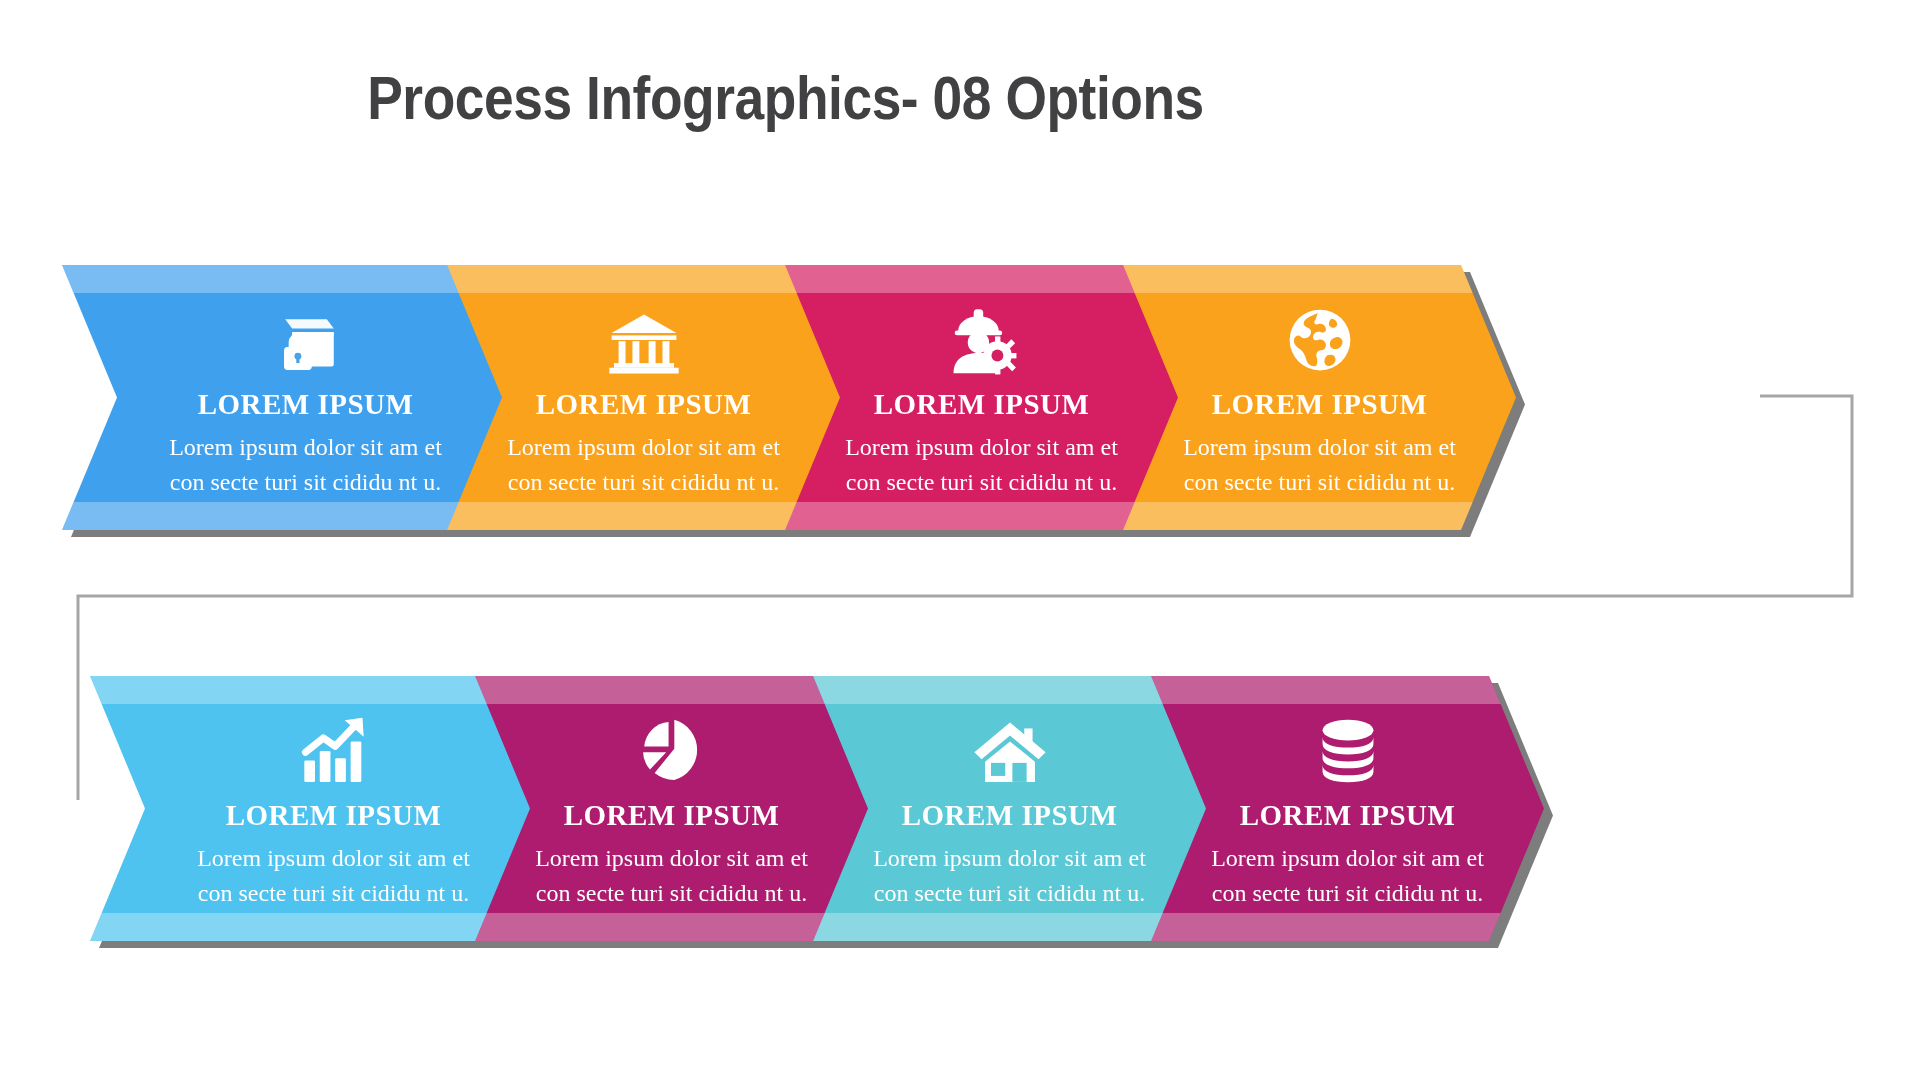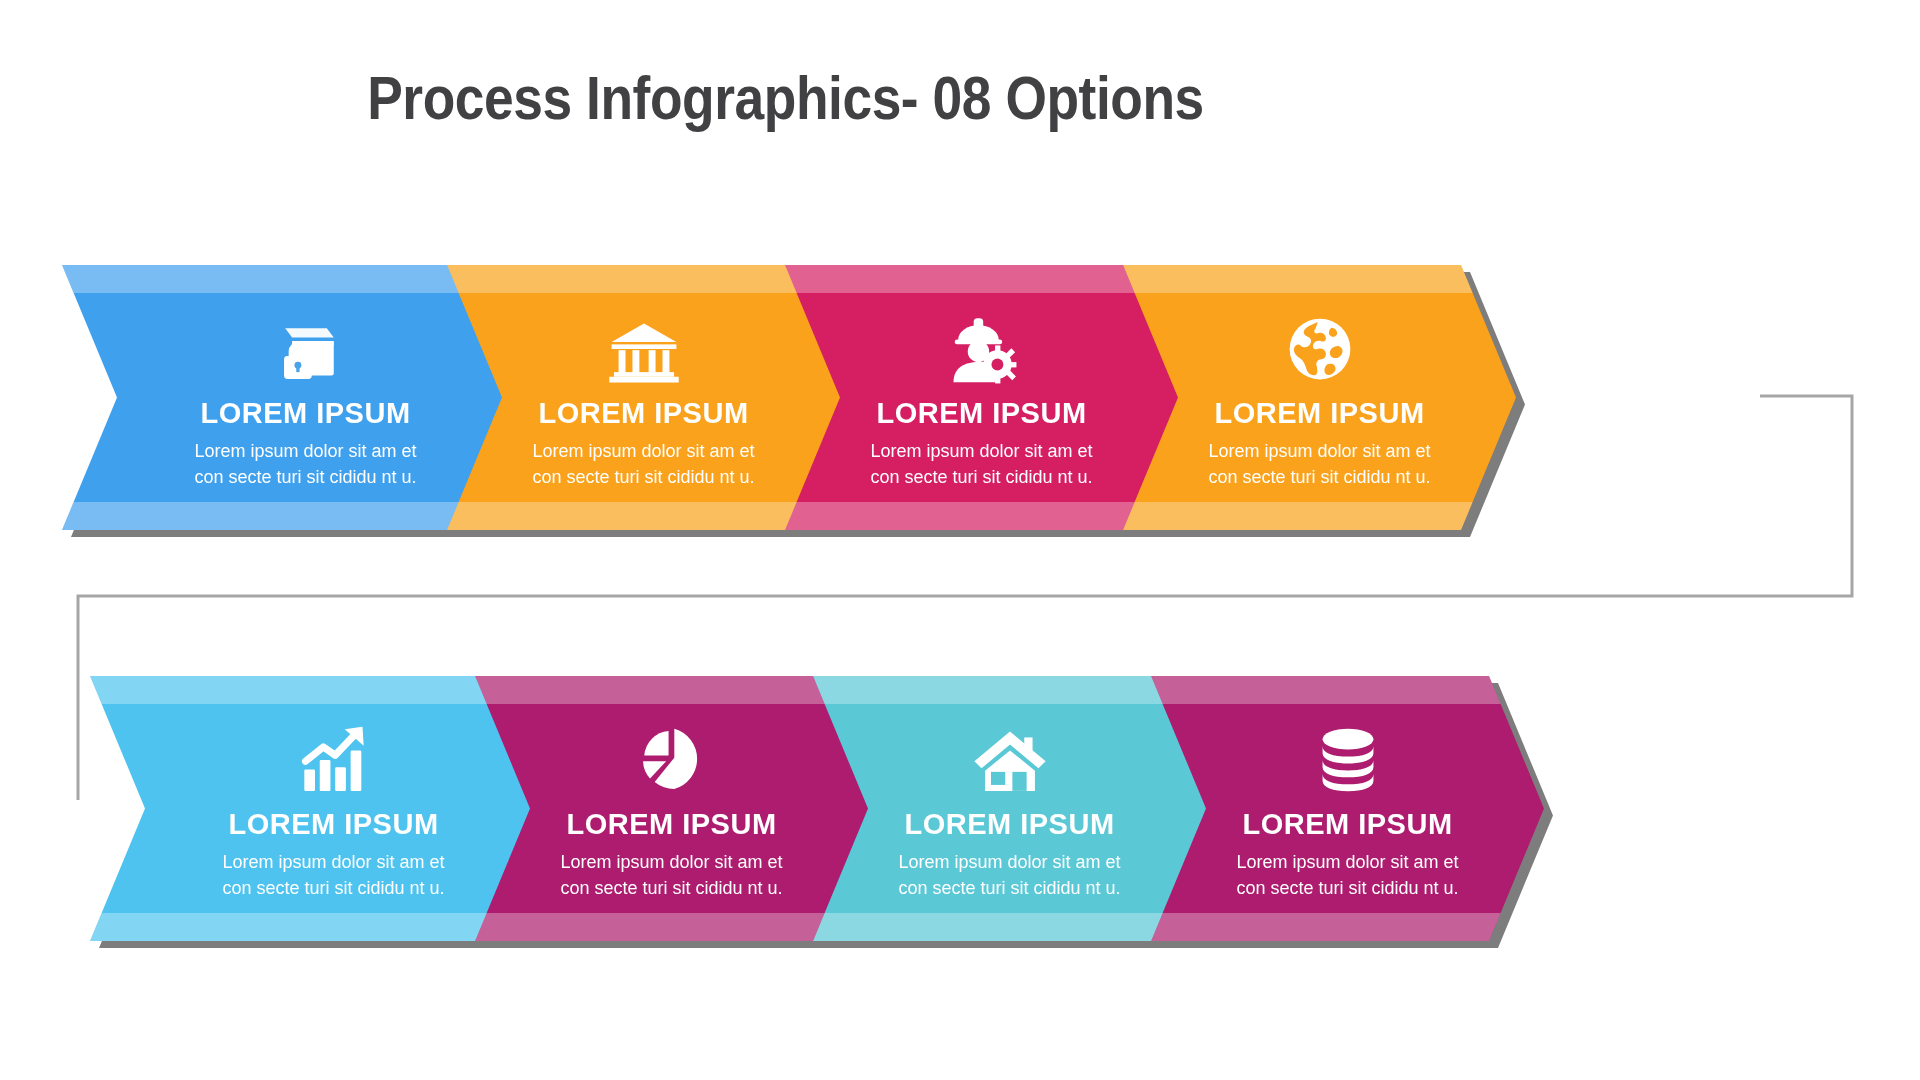--- a/index.html
+++ b/index.html
@@ -33,20 +33,21 @@
   #row2 { left: 0; top: 676px; width: 1920px; }
 
   
   .banner {
     position: absolute;
     top: 0;
     width: 440px;
     height: 265px;
     -webkit-clip-path: polygon(0 0, 385px 0, 440px 50%, 385px 100%, 0 100%, 55px 50%);
     clip-path: polygon(0 0, 385px 0, 440px 50%, 385px 100%, 0 100%, 55px 50%);
+    font-family: Liberation Serif, serif;
   }
   .banner .band-top,
   .banner .band-bottom {
     position: absolute; left: 0; right: 0; height: 28px;
     opacity: 0.30; background: #ffffff;
   }
   .banner .band-top { top: 0; }
   .banner .band-bottom { bottom: 0; }
 
   
@@ -66,21 +67,21 @@
     align-items: center; justify-content: center;
     color: #ffffff; text-align: center;
   }
   .icon-wrap { height: 88px; display: flex; align-items: center; justify-content: center; margin-bottom: 4px; }
   .icon-wrap svg { display: block; fill: #ffffff; }
   .heading {
     font-size: 29px; font-weight: bold;
     letter-spacing: 0.5px; margin-bottom: 9px;
     white-space: nowrap;
   }
-  .desc { font-size: 18px; line-height: 1.42; }
+  .desc { font-size: 24px; line-height: 1.42; }
   .desc span { display: block; white-space: nowrap; }
 </style>
 </head>
 <body>
 
 <div id="stage">
 
   <h1 class="title" style="color: rgb(65, 64, 66);">Process Infographics- 08 Options</h1>
 
   <svg class="connector" viewBox="0 0 1920 1080" width="1920" height="1080">

